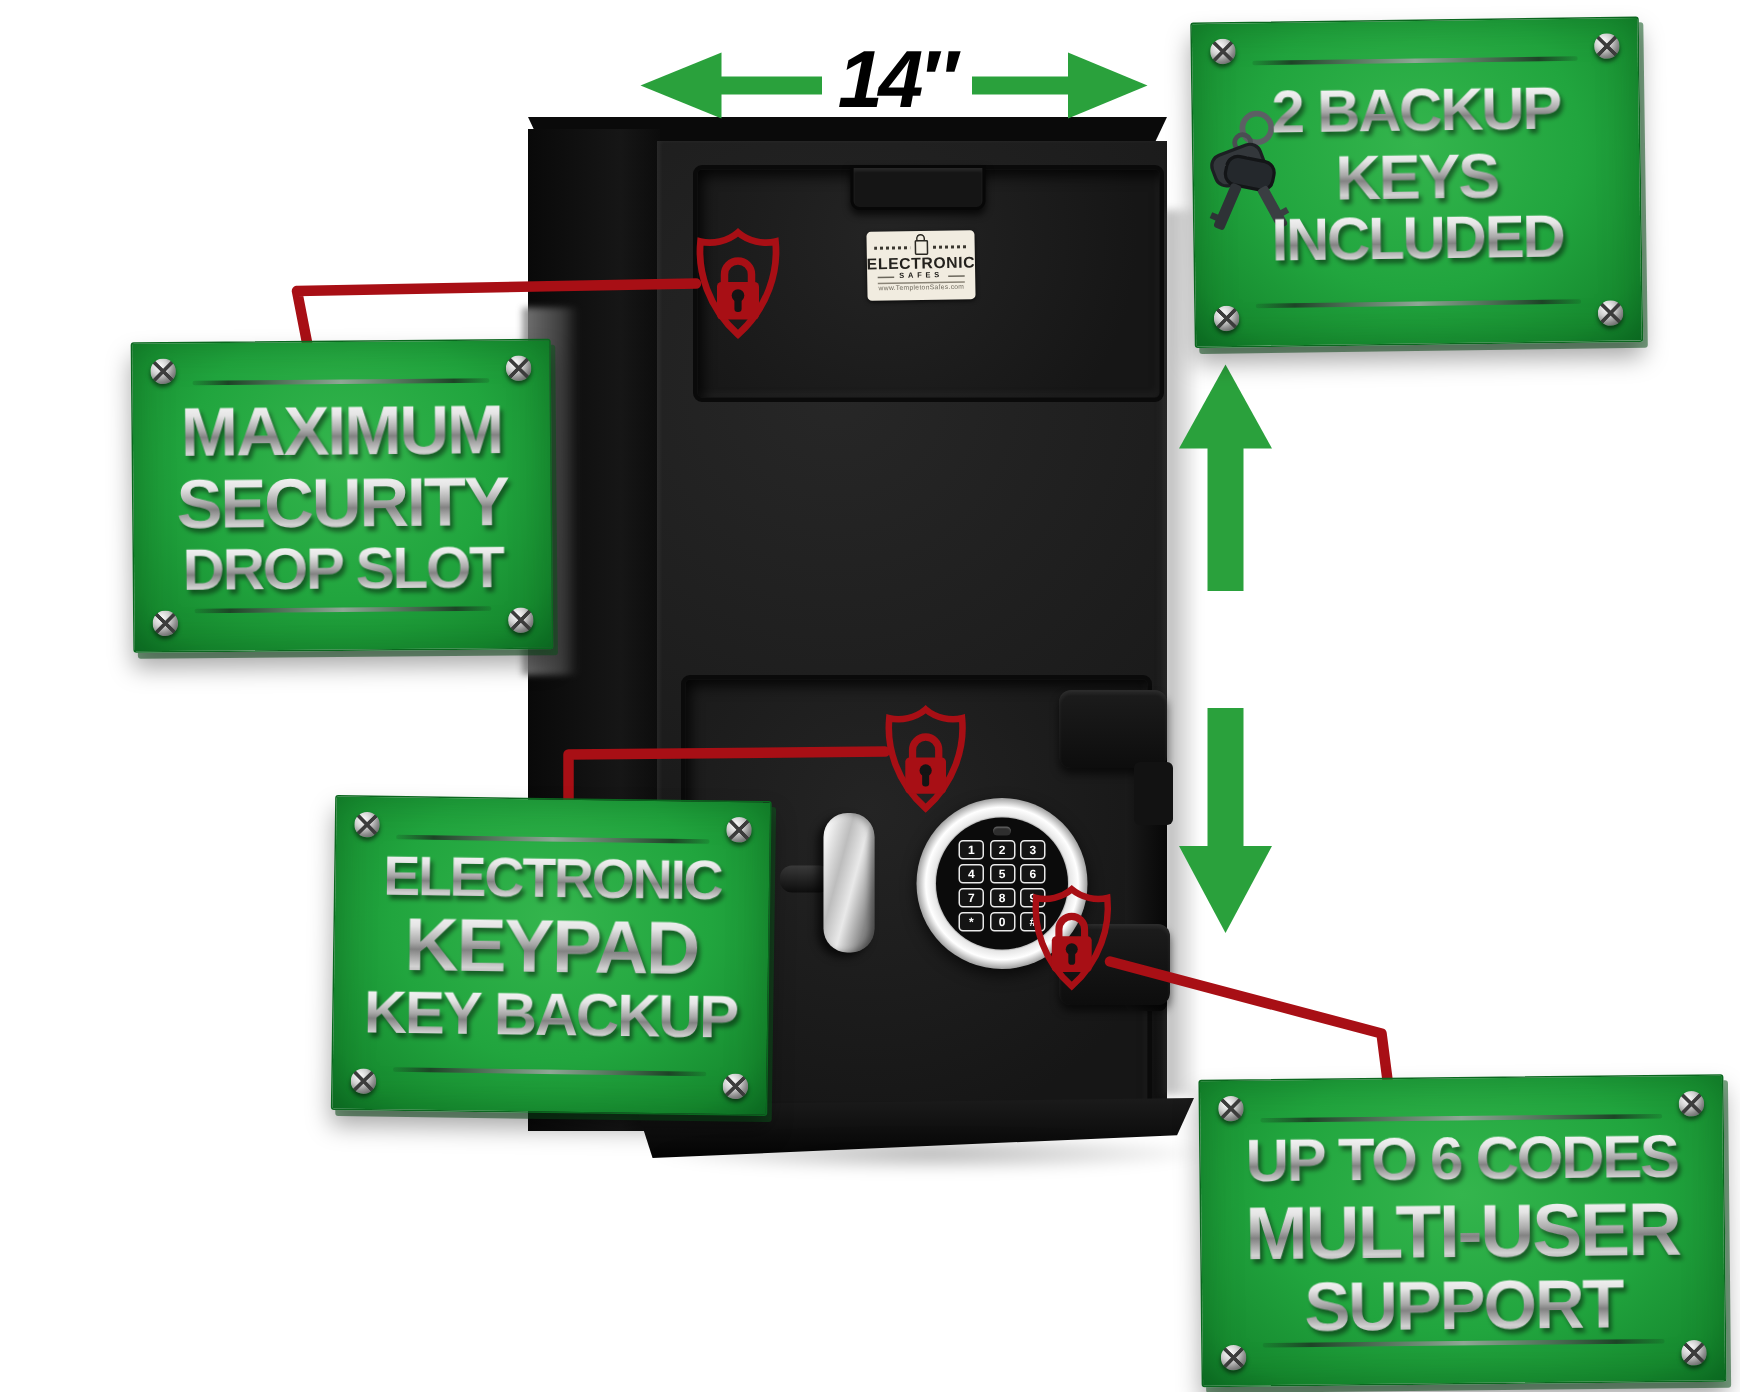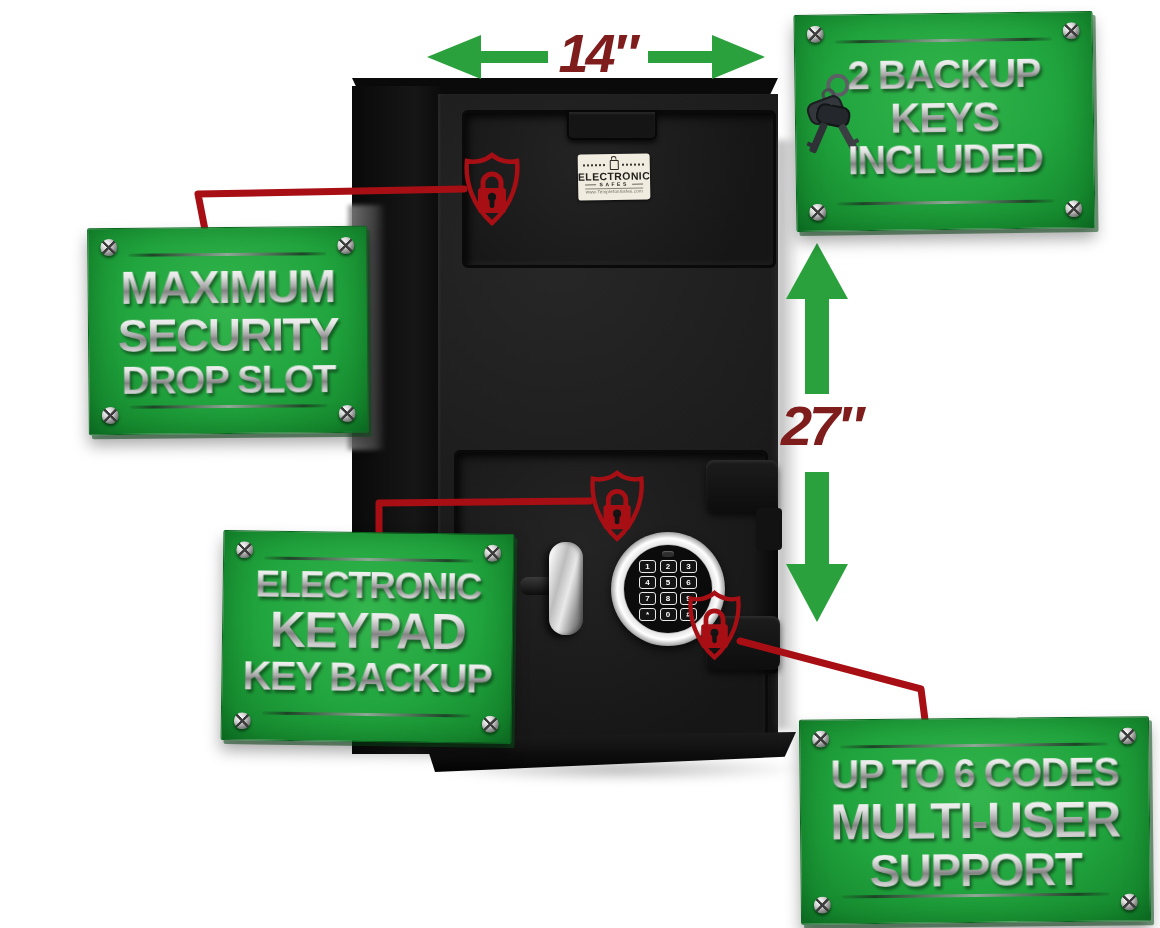--- a/index.html
+++ b/index.html
@@ -104,21 +104,21 @@
   #plaque-drop .r1,#plaque-drop .r2{font-size:46px;}
   #plaque-drop .r3{font-size:39px;}
   #plaque-keys .plaque-text{top:40px;}
   #plaque-keys .r1{font-size:40px;} #plaque-keys .r2{font-size:42px;} #plaque-keys .r3{font-size:40px;}
   #plaque-elec .plaque-text{top:34px;}
   #plaque-elec .r1{font-size:37px;} #plaque-elec .r2{font-size:50px;} #plaque-elec .r3{font-size:40px;}
   #plaque-multi .plaque-text{top:34px;}
   #plaque-multi .r1{font-size:40px;} #plaque-multi .r2{font-size:50px;} #plaque-multi .r3{font-size:46px;}
   #keys-icon{position:absolute;left:4px;top:56px;width:64px;height:96px;}
   
-  .dim-label{position:absolute;z-index:12;color:#7f1d1d;font-weight:800;font-style:italic;
+  .dim-label{position:absolute;z-index:12;color:#000000;font-weight:800;font-style:italic;
              letter-spacing:-3px;text-align:center;line-height:1;}
   #dim-width{left:536px;top:26px;width:122px;font-size:54px;}
   #dim-height{left:758px;top:398px;width:126px;font-size:56px;}
   
   #overlay{position:absolute;left:0;top:0;z-index:5;pointer-events:none;}
 </style>
 </head>
 <body>
 
 <div id="stage">
@@ -207,21 +207,20 @@
       <path d="M379 534 L379 503 L590 501"></path>
       <path d="M740 641 L921 689 L925 720"></path>
     </g>
 
     <use href="#shieldlock" x="0" y="0" transform="translate(462,152)"></use>
     <use href="#shieldlock" x="0" y="0" transform="translate(588,470) scale(0.97)"></use>
     <use href="#shieldlock" x="0" y="0" transform="translate(686,590) scale(0.95)"></use>
   </svg>
 
   <div class="dim-label" id="dim-width">14″</div>
-  <div class="dim-label" id="dim-height">27″</div>
 
   <div class="plaque" id="plaque-keys" style="left:795px;top:13px;width:297px;height:215px;transform:rotate(-0.8deg);">
     <div class="screw tl"></div>
     <div class="screw tr"></div>
     <div class="screw bl"></div>
     <div class="screw br"></div>
     <div class="rule top"></div>
     <div class="rule bottom"></div>
     <svg id="keys-icon" viewBox="0 0 60 90">
       <circle cx="36" cy="13" r="9" fill="none" stroke="#5c6064" stroke-width="3.6"></circle>

